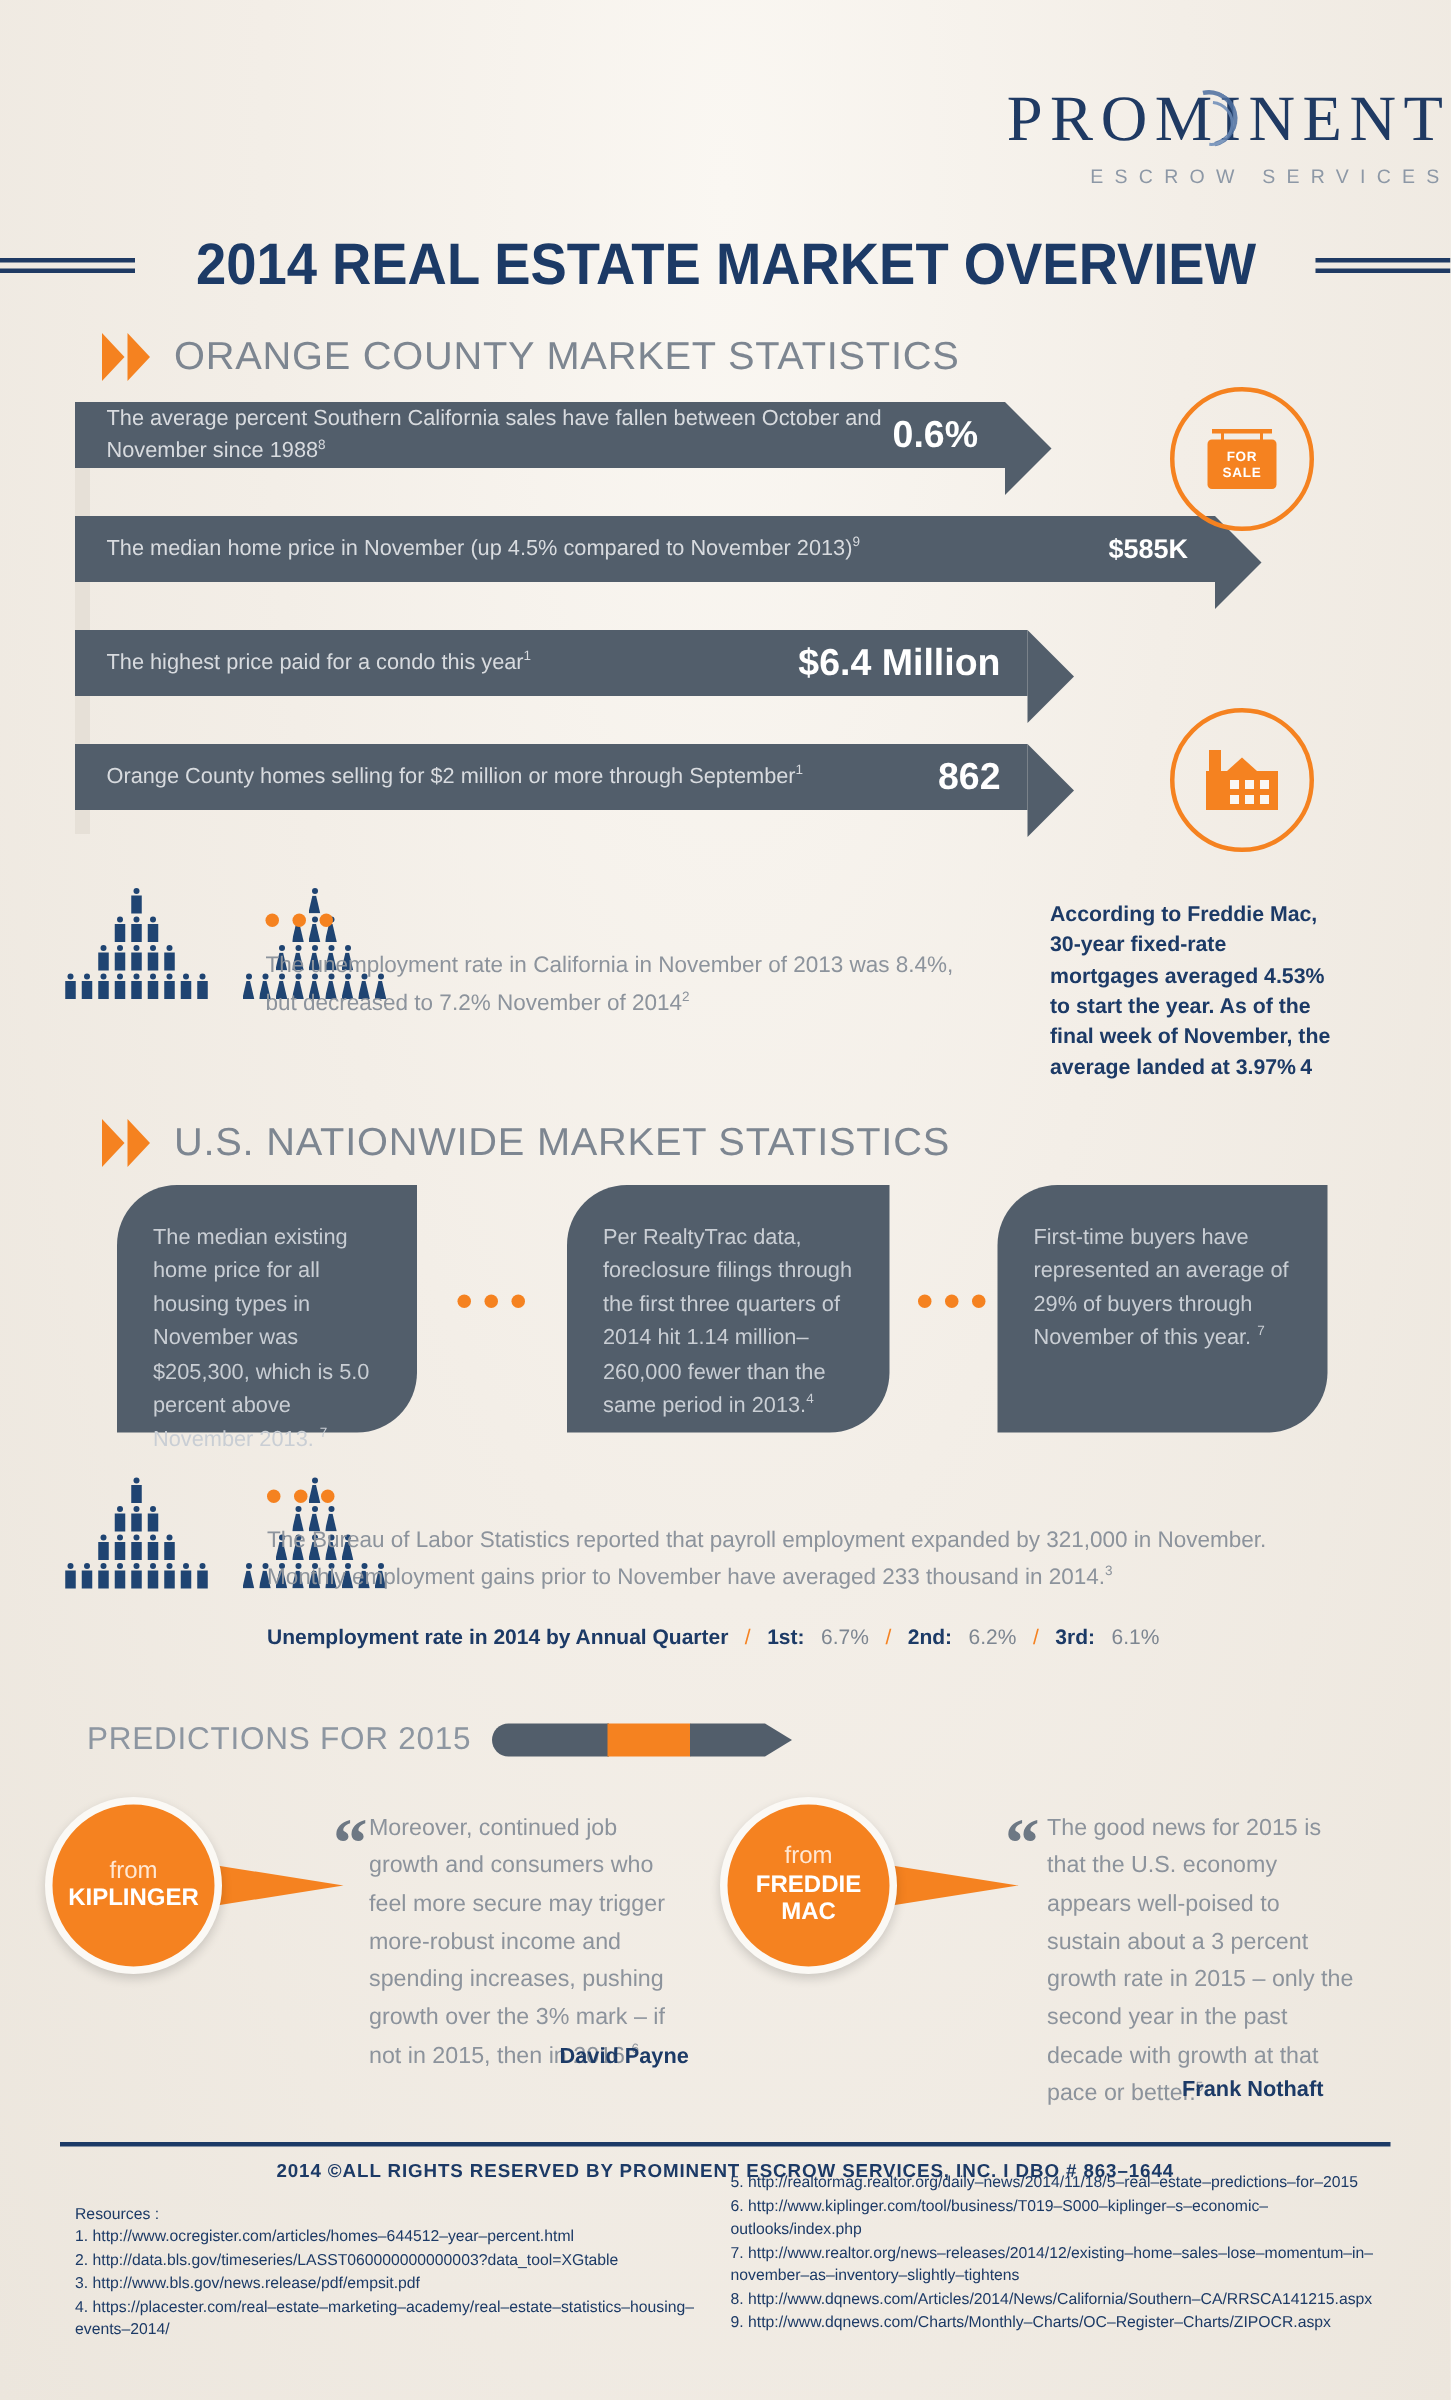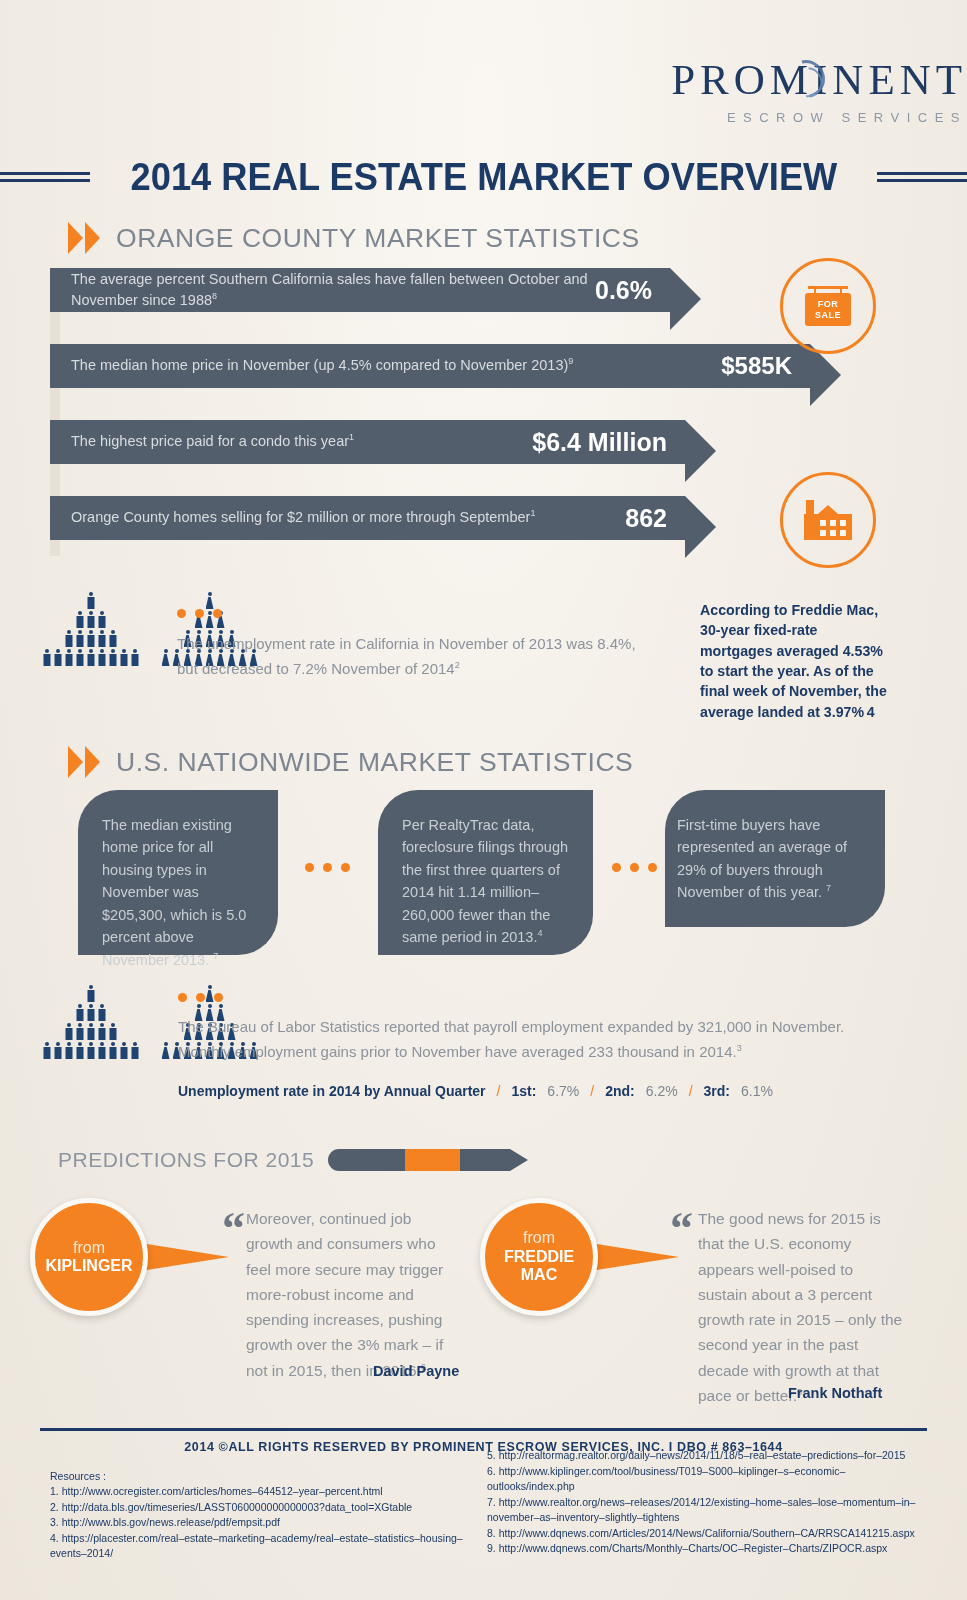--- a/index.html
+++ b/index.html
@@ -52,21 +52,21 @@
   .title-rules span:nth-child(1){ width:100%; }
   .title-rules span:nth-child(2){ width:100%; }
   .main-title {
     font-family: "Liberation Sans Narrow","Liberation Sans", sans-serif;
     font-weight: 700; font-size: 39px; color: #1c3a66;
     letter-spacing: 0px; white-space: nowrap;
     transform: scaleX(0.93); transform-origin: center;
   }
 
   
-  .sec-head { position: absolute; display: flex; align-items: center; gap: 14px; }
+  .sec-head { position: absolute; display: flex; gap: 14px; }
   .chev { display: flex; }
   .chev i {
     display: block; width: 0; height: 0;
     border-top: 16px solid transparent;
     border-bottom: 16px solid transparent;
     border-left: 15px solid #f58220;
     margin-right: 2px;
   }
   .sec-title {
     font-size: 26px; color: #7d8691; letter-spacing: 0.5px; font-weight: 400;
@@ -90,21 +90,21 @@
   }
   .bar .desc {
     font-size: 14.5px; color: #d8dbdf; line-height: 1.45; padding-left: 21px; flex: 1;
   }
   .bar .desc sup { font-size: 9px; }
   .bar .val {
     font-weight: 700; font-size: 25px; color:#fff; padding-right: 18px; white-space: nowrap;
   }
   #bar0 { width: 620px; }
   #bar1 { width: 760px; }
-  #bar1 .val{ font-size:24px; }
+  #bar1 .val{ font-size:18px; }
   #bar2 { width: 635px; }
   #bar3 { width: 635px; }
 
   
   .circ {
     position: absolute; border: 3px solid #f58220; border-radius: 50%;
     background: transparent; display: flex; align-items: center; justify-content: center;
   }
   #circ-sale { left: 780px; top: 258px; width: 96px; height: 96px; }
   #circ-bldg { left: 780px; top: 472px; width: 96px; height: 96px; }
@@ -152,21 +152,21 @@
 
   
   .ncard {
     position: absolute; background: #525e6b; color: #c9ced4;
     border-radius: 40px 0 40px 0;
     padding: 24px 22px 24px 24px; font-size: 14.5px; line-height: 1.55;
   }
   .ncard sup { font-size: 9px; }
   #ncard0 { left: 78px; top: 790px; width: 200px; height: 165px; }
   #ncard1 { left: 378px; top: 790px; width: 215px; height: 165px; }
-  #ncard2 { left: 665px; top: 790px; width: 220px; height: 137px; padding-left: 12px; }
+  #ncard2 { left: 665px; top: 790px; width: 220px; height: 165px; }
   .ncard-dots { position: absolute; }
   #ndots0 { left: 305px; top: 863px; }
   #ndots1 { left: 612px; top: 863px; }
 
   
   .quarters {
     position: absolute; left: 178px; top: 1083px;
     display: flex; align-items: baseline; gap: 11px;
     font-size: 14px; color: #1c3a66;
   }

